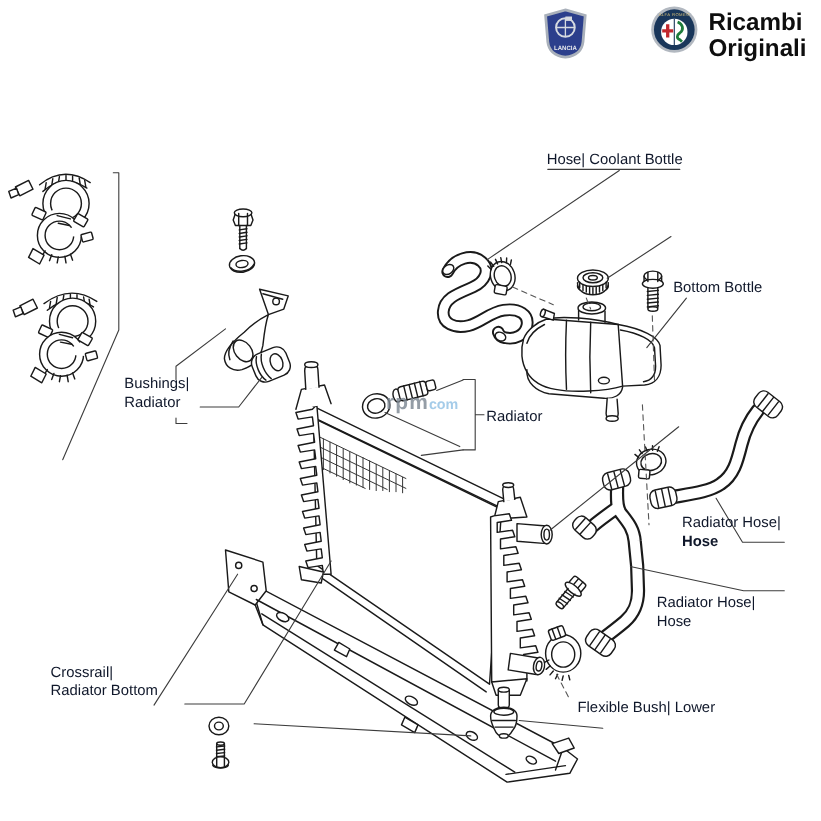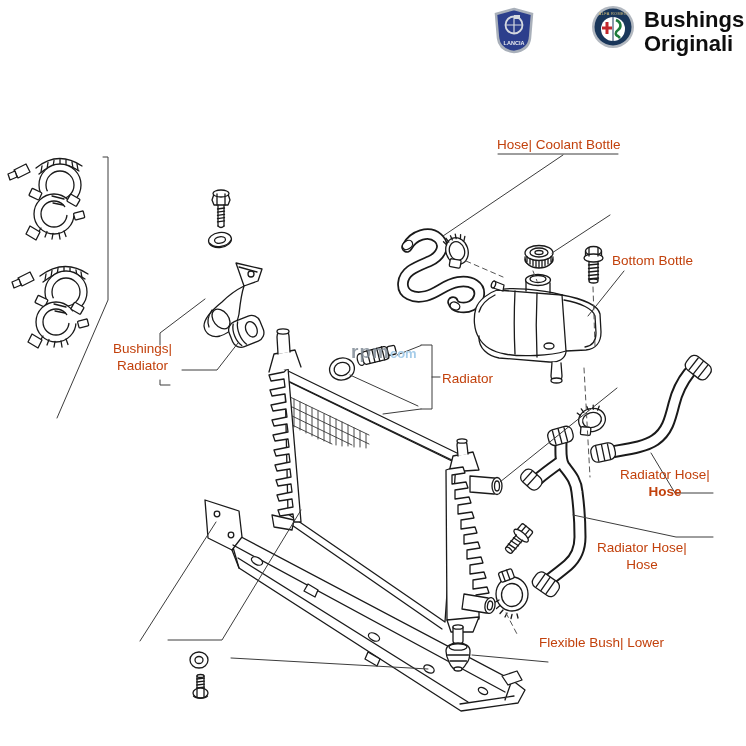--- a/index.html
+++ b/index.html
@@ -1,25 +1,25 @@
 <!DOCTYPE html>
 <html><head>
 <meta charset="utf-8">
 <style>
   html,body{margin:0;padding:0;background:#ffffff;}
   .canvas{position:relative;width:746px;height:746px;background:#fff;overflow:hidden;
           font-family:"Liberation Sans",sans-serif;}
   svg.art{position:absolute;left:0;top:0;}
-  .label{position:absolute;font-size:13.5px;color:#c2410c;line-height:16.5px;white-space:nowrap;text-align:center;}
+  .label{position:absolute;font-size:13.5px;color:#0f172a;line-height:16.5px;white-space:nowrap;}
   .label .bold{font-weight:bold;}
   .label span{display:block;}
   .brand-text{position:absolute;left:644px;top:8px;font-size:22px;font-weight:bold;color:#0e0e0e;
               line-height:24px;letter-spacing:0;}
   .logo{position:absolute;}
-  .wm{position:absolute;left:351px;top:341px;white-space:nowrap;}
+  .wm{position:absolute;left:351px;top:356px;white-space:nowrap;}
   .wm .wm-gray{font-size:19px;font-weight:bold;color:rgba(125,136,146,0.82);letter-spacing:1px;}
   .wm .wm-blue{font-size:13px;font-weight:bold;color:#a5cce9;}
 </style>
 </head>
 <body>
 
 <div class="canvas">
 
 <svg class="art" width="746" height="746" viewBox="0 0 746 746" stroke="#1a1a1a" fill="none" stroke-width="1.3" stroke-linecap="round" stroke-linejoin="round">
 
@@ -330,22 +330,26 @@
   <span>Radiator</span>
 </div>
 <div class="label" style="left:620px;top:467px">
   <span>Radiator Hose|</span>
   <span class="bold">Hose</span>
 </div>
 <div class="label" style="left:597px;top:540px">
   <span>Radiator Hose|</span>
   <span>Hose</span>
 </div>
-<div class="label" style="left:539px;top:635px">
+<div class="label" style="left:525px;top:635px">
   <span>Flexible Bush| Lower</span>
+</div>
+<div class="label" style="left:46px;top:603px">
+  <span>Crossrail|</span>
+  <span>Radiator Bottom</span>
 </div>
 <div class="label" style="left:113px;top:341px">
   <span>Bushings|</span>
   <span>Radiator</span>
 </div>
 
 <div class="logo" style="left:492px;top:6px">
   <svg width="44" height="48" viewBox="0 0 44 48">
     <path d="M22,3 L40,8 L38,32 C37,41 30,45 22,46 C14,45 7,41 6,32 L4,8 Z" fill="#2c3f8c" stroke="#a9b0ba" stroke-width="2.5"></path>
     <circle cx="22" cy="19" r="8.5" fill="none" stroke="#d6dae0" stroke-width="1.8"></circle>
@@ -359,21 +363,21 @@
     <circle cx="22" cy="22" r="21" fill="#b2b8c0"></circle>
     <circle cx="22" cy="22" r="18.5" fill="#19365a"></circle>
     <circle cx="22" cy="24" r="12" fill="#ffffff"></circle>
     <path d="M22,12 L22,36" stroke="#19365a" stroke-width="1"></path>
     <path d="M16,17 L16,29 M11,23 L21,23" stroke="#c1272d" stroke-width="3"></path>
     <path d="M25,15 C30,17 31,22 27,25 C24,27 24,30 27,31 L29,33" stroke="#1e7c3c" stroke-width="2.5" fill="none"></path>
     <text x="22" y="9.5" text-anchor="middle" font-size="3.8" letter-spacing="0.4" fill="#d9c27a" font-family="Liberation Sans, sans-serif">ALFA ROMEO</text>
   </svg>
 </div>
 <div class="brand-text">
-  <div>Bushings</div>
+  <div>Ricambi</div>
   <div>Originali</div>
 </div>
 
 <div class="wm">
   <span class="wm-gray">rpm</span><span class="wm-blue">com</span>
 </div>
 
 </div>
 
 </body></html>

